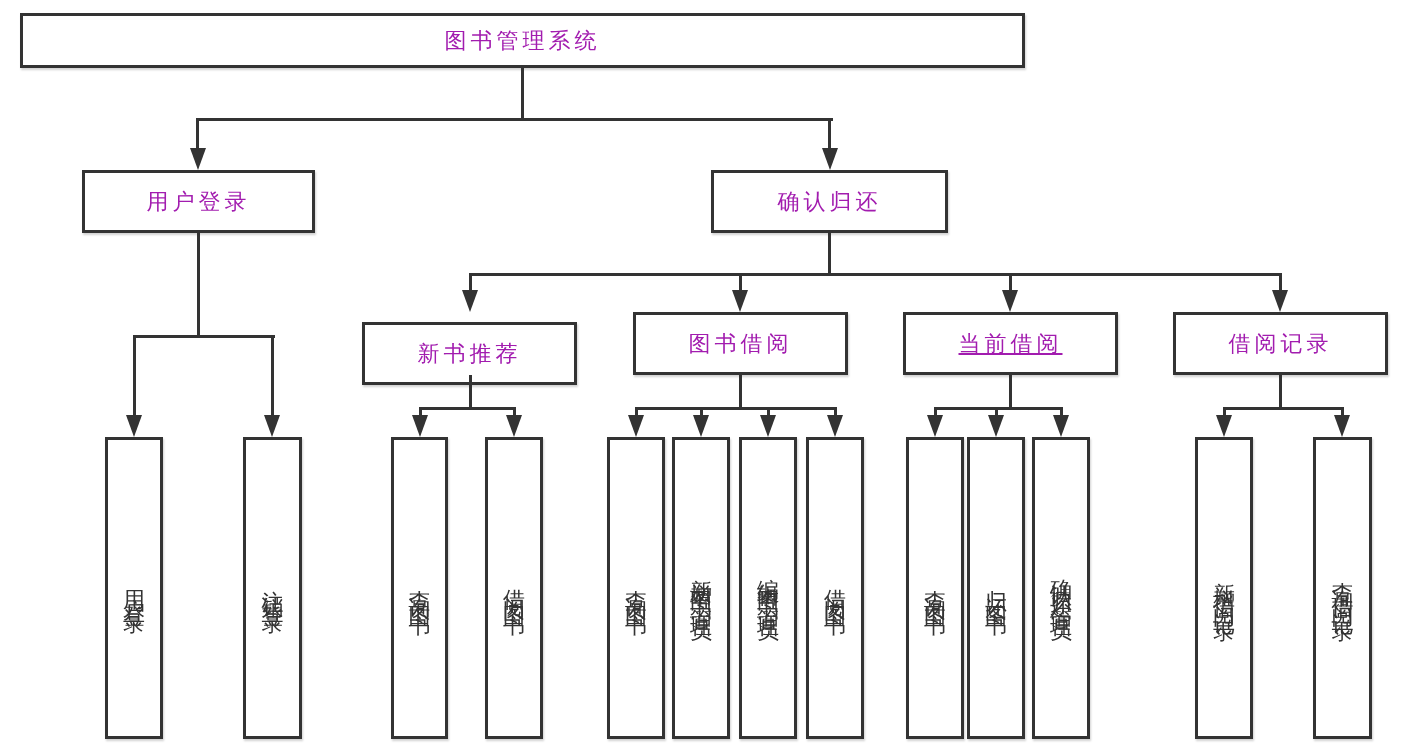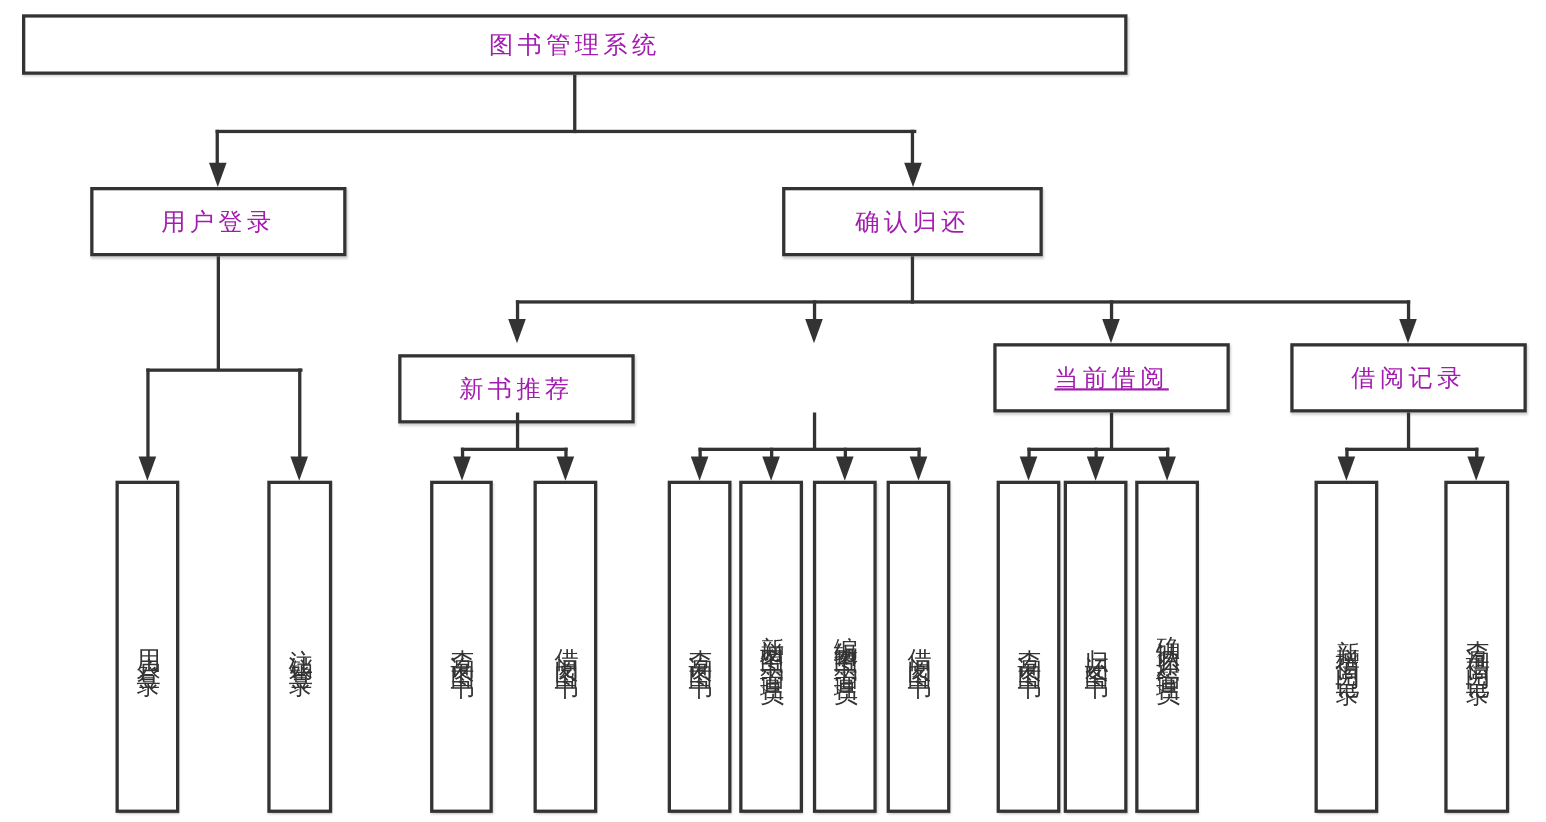--- a/index.html
+++ b/index.html
@@ -92,20 +92,21 @@
   <div class="vline" style="left:469px;top:273px;height:20px;"></div>
   <div class="arrow" style="left:462px;top:290px;"></div>
   <div class="vline" style="left:739px;top:273px;height:20px;"></div>
   <div class="arrow" style="left:732px;top:290px;"></div>
   <div class="vline" style="left:1009px;top:273px;height:20px;"></div>
   <div class="arrow" style="left:1002px;top:290px;"></div>
   <div class="vline" style="left:1279px;top:273px;height:20px;"></div>
   <div class="arrow" style="left:1272px;top:290px;"></div>
 
   <div class="box" style="left:362px;top:312px;width:215px;height:63px;margin-top:10px;">新书推荐</div>
+  <div class="box" style="left:633px;top:312px;width:215px;height:63px;">图书借阅</div>
   <div class="box" style="left:903px;top:312px;width:215px;height:63px;text-decoration:underline;">当前借阅</div>
   <div class="box" style="left:1173px;top:312px;width:215px;height:63px;">借阅记录</div>
 
   <div class="vline" style="left:469px;top:375px;height:35px;"></div>
   <div class="hline" style="left:419px;top:407px;width:97px;"></div>
   <div class="vline" style="left:419px;top:407px;height:12px;"></div>
   <div class="arrow" style="left:412px;top:415px;"></div>
   <div class="vline" style="left:513px;top:407px;height:12px;"></div>
   <div class="arrow" style="left:506px;top:415px;"></div>
 

